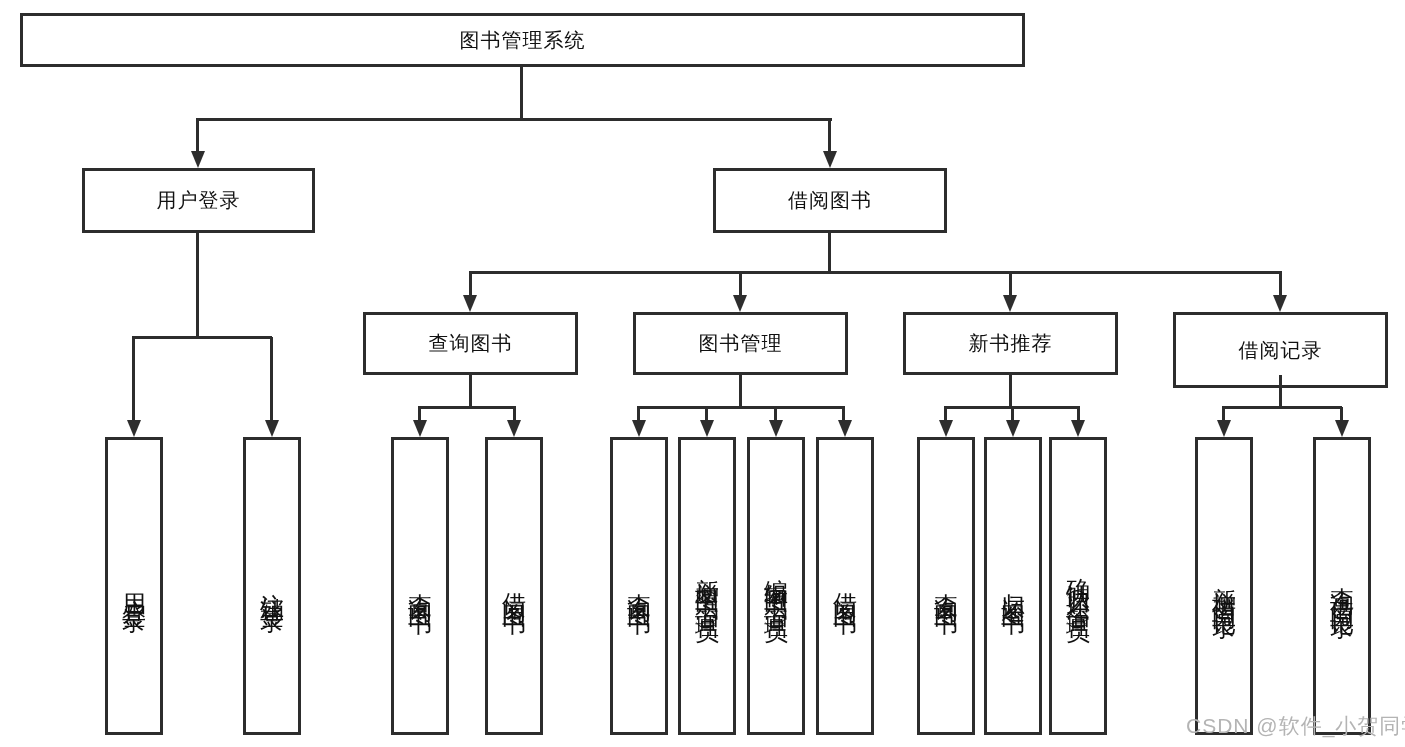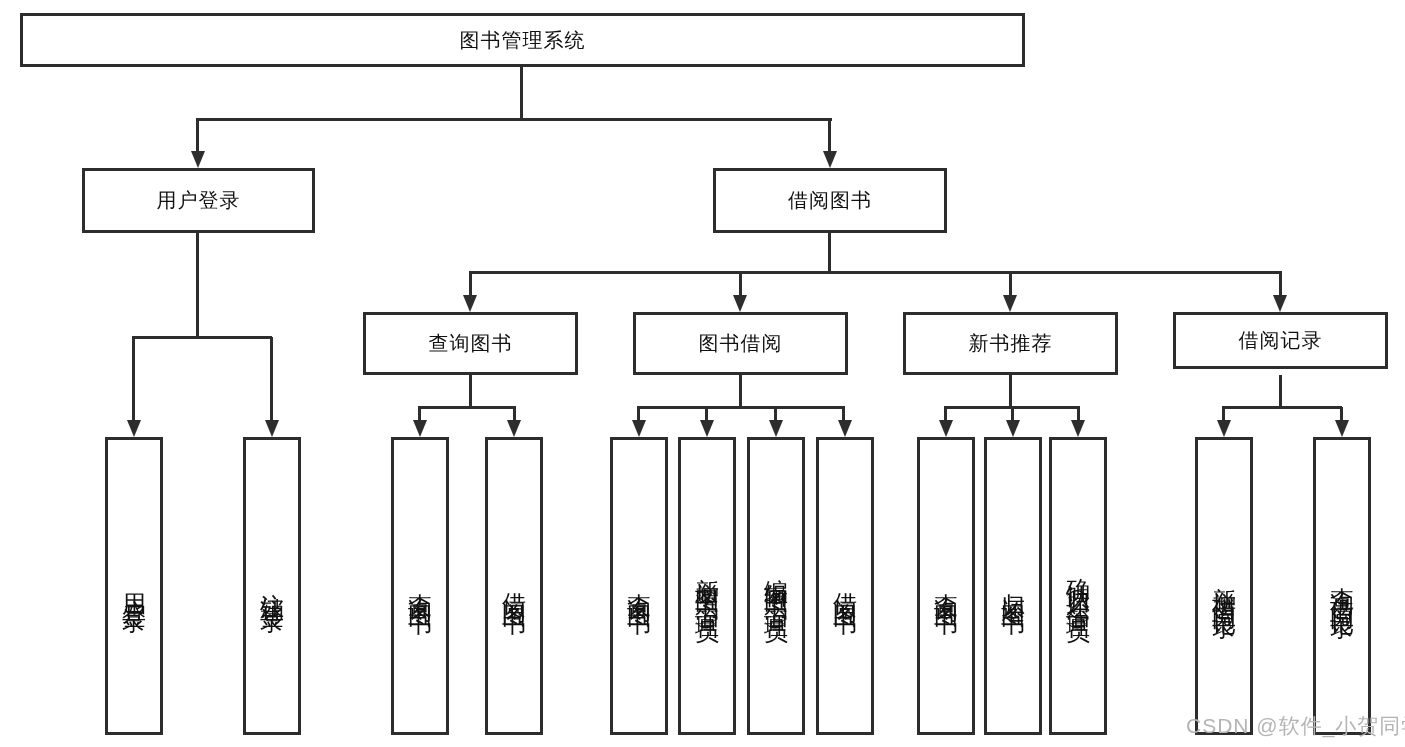--- a/index.html
+++ b/index.html
@@ -59,26 +59,26 @@
     <div class="vline" style="left:1009px;top:272px;height:26px;"></div>
     <div class="arrow" style="left:1003px;top:295px;"></div>
     <div class="vline" style="left:1279px;top:272px;height:26px;"></div>
     <div class="arrow" style="left:1273px;top:295px;"></div>
   </div>
 
   <div class="box hbox" style="left:363px;top:312px;width:215px;height:63px;">
     <span>查询图书</span>
   </div>
   <div class="box hbox" style="left:633px;top:312px;width:215px;height:63px;">
-    <span>图书借阅</span>
+    <span>图书管理</span>
   </div>
   <div class="box hbox" style="left:903px;top:312px;width:215px;height:63px;">
     <span>新书推荐</span>
   </div>
-  <div class="box hbox" style="left:1173px;top:312px;width:215px;height:57px;">
+  <div class="box hbox" style="left:1173px;top:312px;width:215px;height:76px;">
     <span>借阅记录</span>
   </div>
 
   <div>
     <div class="vline" style="left:469px;top:375px;height:33px;"></div>
     <div class="hline" style="left:418px;top:406px;width:98px;"></div>
     <div class="vline" style="left:418px;top:407px;height:16px;"></div>
     <div class="arrow" style="left:413px;top:420px;"></div>
     <div class="vline" style="left:513px;top:407px;height:16px;"></div>
     <div class="arrow" style="left:507px;top:420px;"></div>

